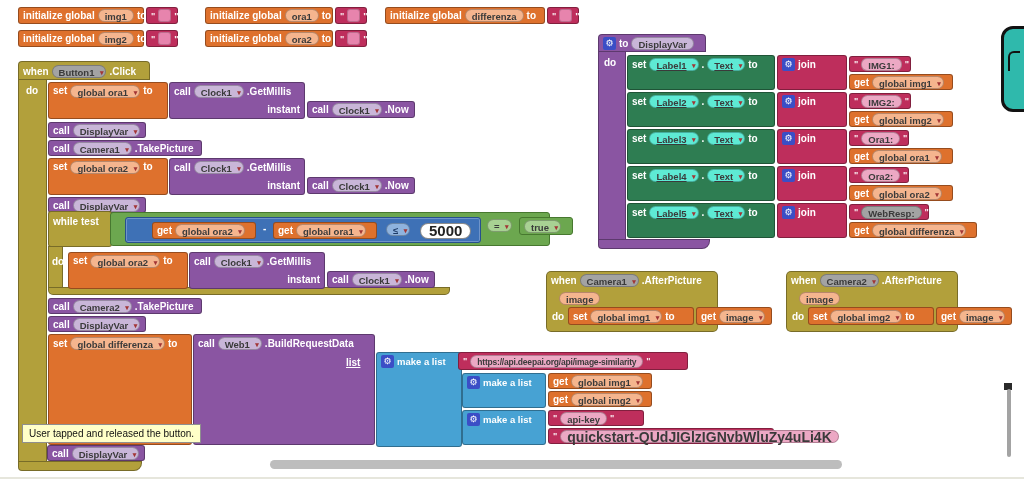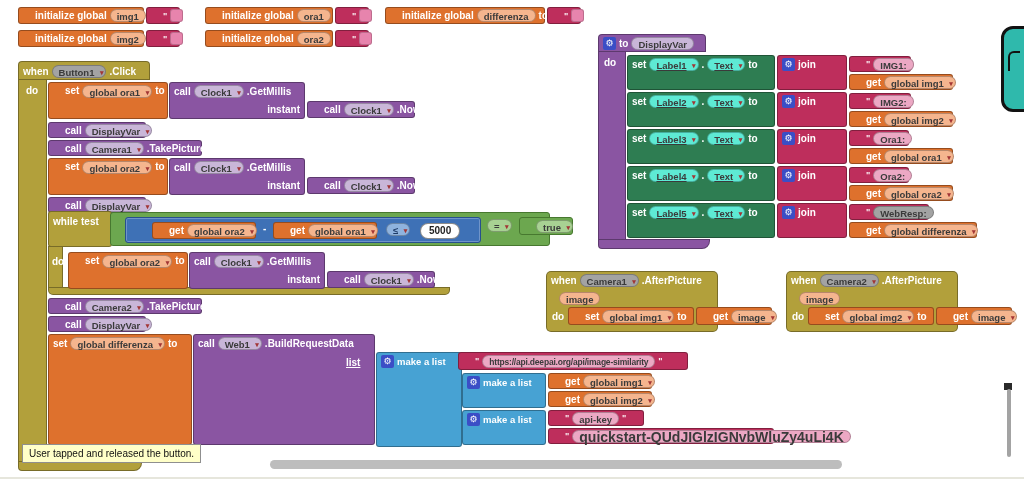--- a/index.html
+++ b/index.html
@@ -1,18 +1,18 @@
 <!DOCTYPE html>
 <html><head>
 <meta charset="utf-8">
 <style>
   html,body{margin:0;padding:0;background:#f4f4f4;font-family:"Liberation Sans",sans-serif;}
   #canvas{position:relative;width:1024px;height:483px;background:#FFFFFF;overflow:hidden;}
   .b{position:absolute;box-sizing:border-box;display:flex;align-items:center;gap:3px;
-     padding:0 16px;border-radius:3px;border:1px solid rgba(0,0,0,.32);color:#fff;
+     padding:0 4px;border-radius:3px;border:1px solid rgba(0,0,0,.32);color:#fff;
      font-size:10px;font-weight:bold;white-space:nowrap;height:17px;}
   .tall{height:37px;align-items:flex-start;padding-top:2px;}
   .plate{position:absolute;box-sizing:border-box;border-radius:3px;border:1px solid rgba(0,0,0,.32);}
   .row{position:absolute;left:4px;top:2px;display:flex;align-items:center;gap:3px;color:#fff;
        font-weight:bold;font-size:10px;white-space:nowrap;}
   .lbl{position:absolute;color:#fff;font-weight:bold;font-size:10px;white-space:nowrap;}
   .c-gold{background:#B2A03B;}
   .c-or{background:#DE712D;}
   .c-mg{background:#BE2E5C;}
   .c-pu{background:#8A55A2;}
@@ -25,21 +25,21 @@
      padding:0 6px;box-sizing:border-box;flex:0 0 auto;}
   .dd{padding:0 11px 0 6px;}
   .dd::after{content:"▾";position:absolute;right:2px;top:0;font-size:7px;line-height:13px;color:#a23535;}
   .f-or{background:#F5B58E;}
   .f-pu{background:#C9B6D8;}
   .f-gd{background:#a3a3a3;}
   .f-gn{background:#5eead4;text-decoration:underline;}
   .f-lg{background:#A8D193;}
   .f-bl{background:#8FB3DE;color:#1d3a66;}
   .num{display:inline-block;position:absolute;background:#fff;color:#222;border:1px solid rgba(0,0,0,.45);
-       border-radius:8px;padding:0 8px;font-size:10px;font-weight:bold;height:14px;line-height:14px;}
+       border-radius:8px;padding:0 8px;font-size:15px;font-weight:bold;height:14px;line-height:14px;}
   .abs{position:absolute;}
   .q{font-size:9px;opacity:.95;flex:0 0 auto;}
   .gear{width:13px;height:13px;border-radius:2px;background:#3B4EC6;color:#fff;font-size:9px;
         line-height:13px;text-align:center;display:inline-block;flex:0 0 auto;font-weight:normal;}
   .sq{width:11px;height:11px;border-radius:3px;background:#E784AD;display:inline-block;
       border:1px solid rgba(0,0,0,.18);flex:0 0 auto;}
   .tip{position:absolute;background:#FFFFC8;border:1px solid #8f8f8f;color:#111;font-size:10px;
        padding:3px 6px;z-index:60;white-space:nowrap;}
   .sb-h{position:absolute;background:#BDBDBD;border-radius:5px;}
   .sb-v{position:absolute;background:#A3A3A3;border-radius:2px;}
@@ -278,21 +278,21 @@
     <span class="q">"</span>
     <span class="pill" style="background:#ECA8C4;">api-key</span>
     <span class="q">"</span>
   </div>
   <div class="b c-mg" style="left:548px;top:428px;width:226px;height:16px;">
     <span class="q">"</span>
     <span class="pill" style="background:#ECA8C4;font-size:14px;">quickstart-QUdJIGlzIGNvbWluZy4uLi4K</span>
     <span class="q">"</span>
   </div>
 
-  <div class="tip" style="left:22px;top:444px;">
+  <div class="tip" style="left:22px;top:424px;">
     <span>User tapped and released the button.</span>
   </div>
   <div class="b c-pu" style="left:47px;top:445px;width:98px;height:16px;z-index:40;">
     <span>call</span>
     <span class="dd f-pu">DisplayVar</span>
   </div>
 
   <div class="plate c-pu" style="left:598px;top:34px;width:108px;height:18px;border-radius:4px 4px 0 0;">
     <div class="row" style="top:2px;">
       <span class="gear">⚙</span>

